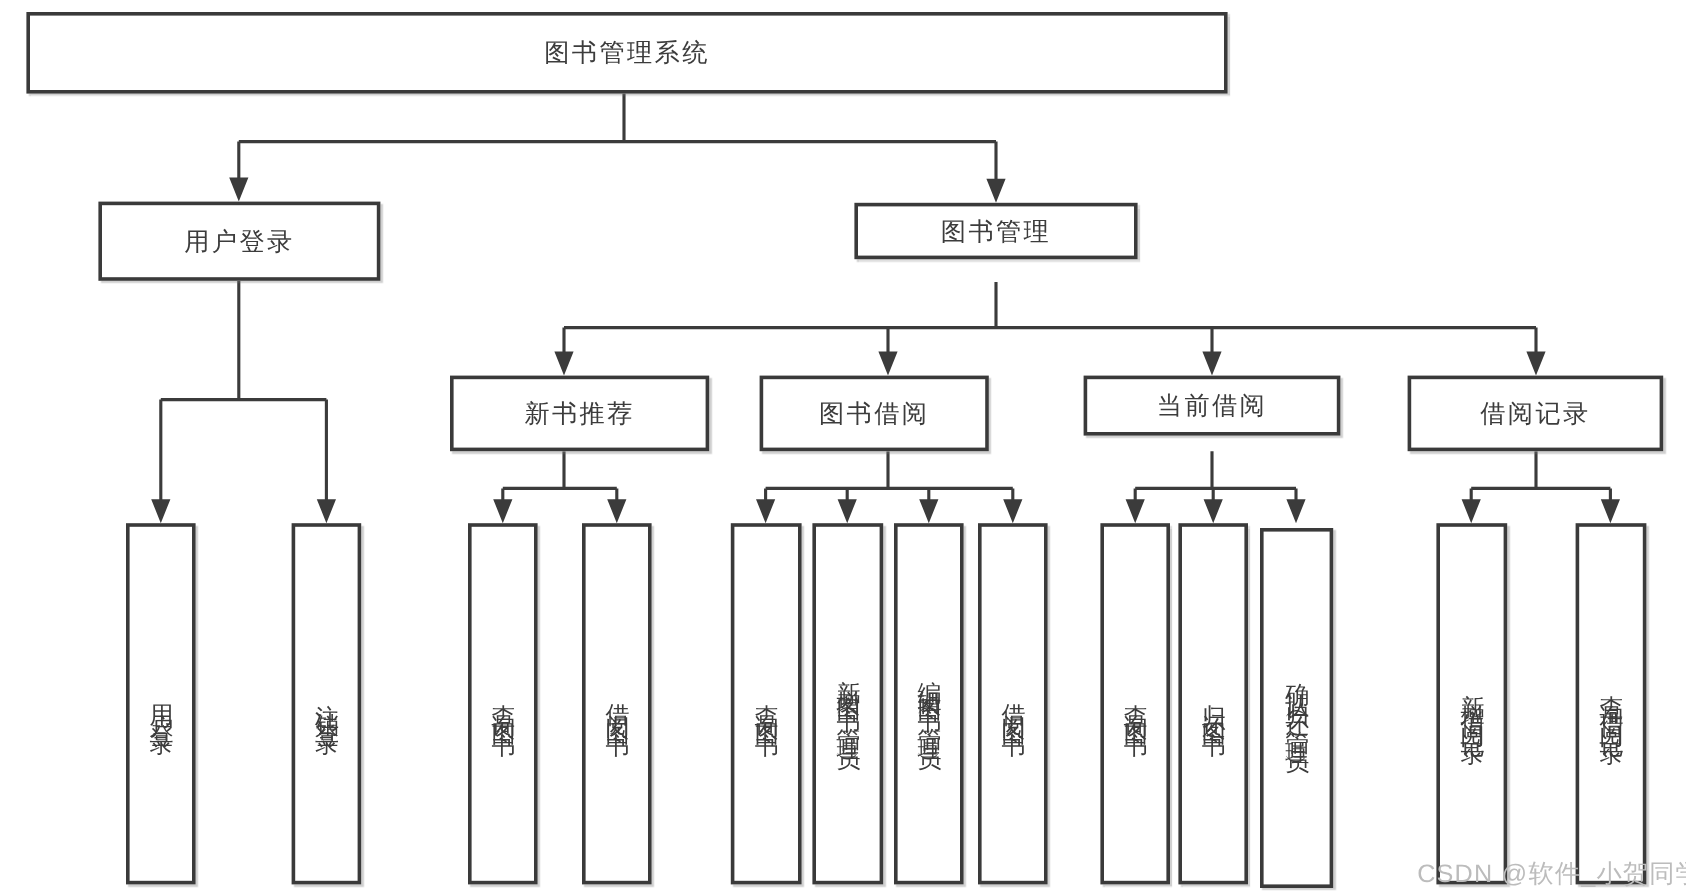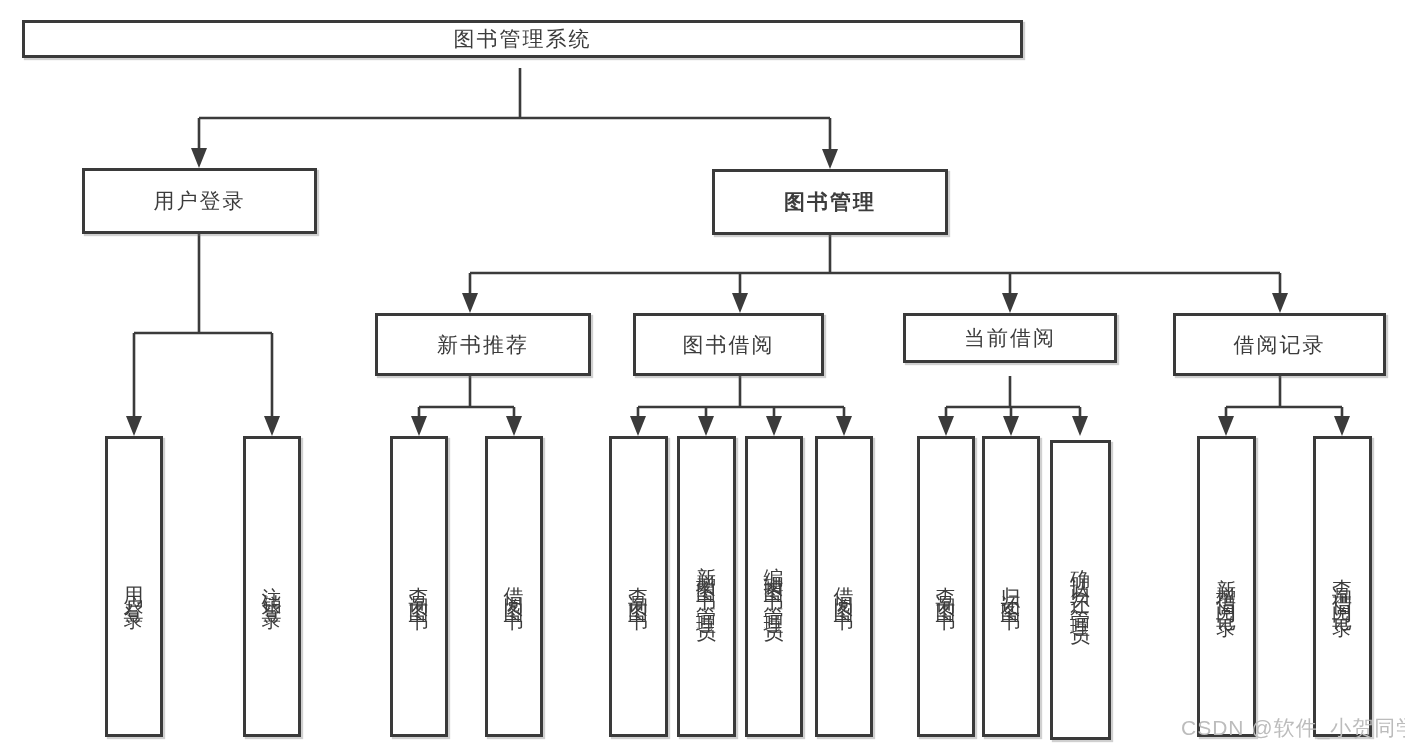--- a/index.html
+++ b/index.html
@@ -82,28 +82,28 @@
     <path class="arrows" d="
       M199,168 l-8,-20 h16 z  M830,169 l-8,-20 h16 z
       M134,436 l-8,-20 h16 z  M272,436 l-8,-20 h16 z
       M470,313 l-8,-20 h16 z  M740,313 l-8,-20 h16 z  M1010,313 l-8,-20 h16 z  M1280,313 l-8,-20 h16 z
       M419,436 l-8,-20 h16 z  M514,436 l-8,-20 h16 z
       M638,436 l-8,-20 h16 z  M706,436 l-8,-20 h16 z  M774,436 l-8,-20 h16 z  M844,436 l-8,-20 h16 z
       M946,436 l-8,-20 h16 z  M1011,436 l-8,-20 h16 z  M1080,436 l-8,-20 h16 z
       M1226,436 l-8,-20 h16 z  M1342,436 l-8,-20 h16 z"></path>
   </svg>
 
-  <div class="node h" style="left:22px; top:20px; width:1001px; height:38px;">
+  <div class="node h" style="left:22px; top:10px; width:1001px; height:68px;">
     <span>图书管理系统</span>
   </div>
 
   <div class="node h" style="left:82px; top:168px; width:235px; height:66px;">
     <span>用户登录</span>
   </div>
-  <div class="node h" style="left:712px; top:169px; width:236px; height:66px;font-weight:bold;">
+  <div class="node h" style="left:712px; top:169px; width:236px; height:47px;">
     <span>图书管理</span>
   </div>
 
   <div class="node h" style="left:363px; top:313px; width:216px; height:63px;margin-left:12px;">
     <span>新书推荐</span>
   </div>
   <div class="node h" style="left:633px; top:313px; width:191px; height:63px;">
     <span>图书借阅</span>
   </div>
   <div class="node h" style="left:903px; top:313px; width:214px; height:50px;">

